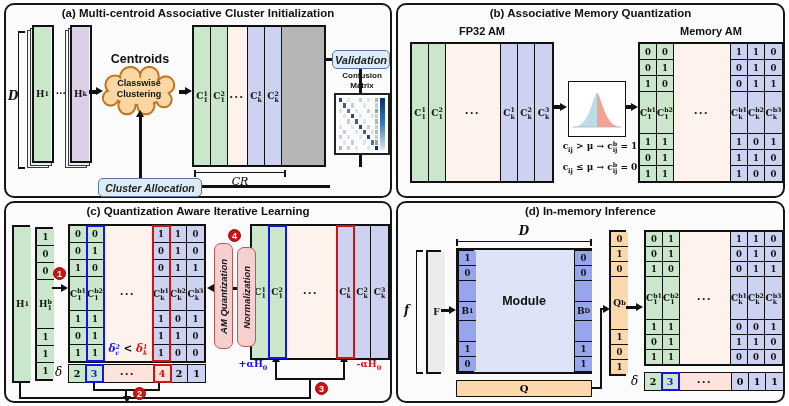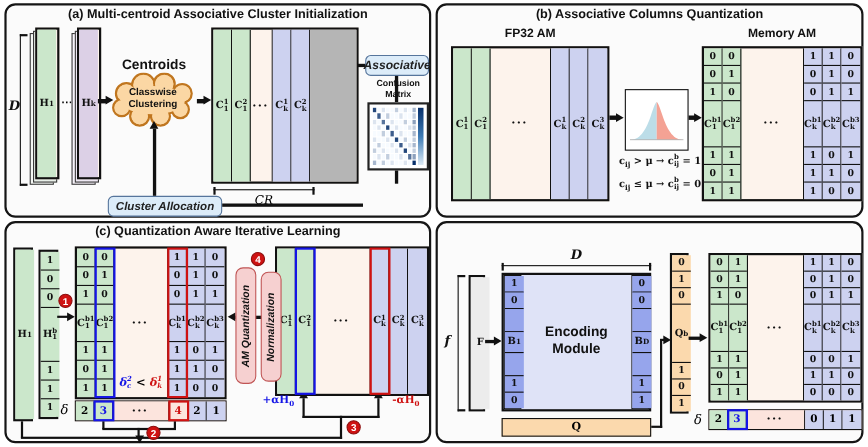--- a/index.html
+++ b/index.html
@@ -170,21 +170,21 @@
         </div>
       </div>
     <div class="brkh" style="left:188px;top:167px;width:92px"></div>
     <div class="abs ctext" style="left:188px;top:170px;width:92px;font-family:'DejaVu Serif',serif;font-style:italic;font-size:11px">CR</div>
 
     <div class="btn" style="left:92px;top:173px;width:104px;height:19px">Cluster Allocation</div>
     <div class="ln" style="left:133px;top:112px;width:2.5px;height:61px"></div>
     <div class="ah u" style="left:129.5px;top:105px"></div>
 
     <div class="ln" style="left:319px;top:53px;width:8px;height:2.5px"></div>
-    <div class="btn" style="left:326px;top:45px;width:58px;height:19px;font-size:11px">Associative</div>
+    <div class="btn" style="left:326px;top:45px;width:58px;height:19px;font-size:11px">Validation</div>
     <div class="abs boldit ctext" style="left:328px;top:66px;width:56px;font-size:8px;line-height:1.25">
       <div>Confusion</div>
       <div>Matrix</div>
     </div>
     <div class="ln" style="left:353px;top:64px;width:2.5px;height:24px"></div>
     <div class="cm" style="left:328px;top:88px;width:56px;height:62px">
         <div class="cmgrid">
           <div style="background: rgb(35, 71, 123);"></div>
           <div style="background: rgb(247, 251, 255);"></div>
           <div style="background: rgb(220, 228, 239);"></div>
@@ -286,21 +286,21 @@
           <div style="background: rgb(247, 251, 255);"></div>
           <div style="background: rgb(8, 48, 107);"></div>
         </div>
         <div class="cbar"></div>
       </div>
     <div class="ln" style="left:353px;top:150px;width:2.5px;height:12px"></div>
     <div class="ln" style="left:196px;top:180px;width:128px;height:2.5px"></div>
   </div>
 
   <div class="panel" id="pb">
-    <div class="ptitle">(b) Associative Columns Quantization</div>
+    <div class="ptitle">(b) Associative Memory Quantization</div>
     <div class="abs boldit ctext" style="left:12px;top:20px;width:144px;font-size:11px">FP32 AM</div>
     <div class="mx" style="left:12px;top:37px;width:144px;height:141px">
         <div class="col bg-green">
           <div class="collab">C<span class="stk">
               <span>1</span>
               <span>1</span>
             </span></div>
         </div>
         <div class="col bg-green">
           <div class="collab">C<span class="stk">
@@ -599,20 +599,21 @@
     <div class="ln" style="left:337px;top:159px;width:2.2px;height:18px"></div>
     <div class="ah u" style="left:333.9px;top:152px"></div>
     <div class="ln" style="left:269px;top:175px;width:70px;height:2.2px"></div>
     <div class="ln" style="left:303px;top:175px;width:2.2px;height:21px"></div>
     <div class="ncirc" style="left:309px;top:179px">3</div>
     <div class="ln" style="left:13px;top:194px;width:292px;height:2.2px"></div>
     <div class="ln" style="left:13px;top:180px;width:2.2px;height:15px"></div>
   </div>
 
   <div class="panel" id="pd">
+    <div class="ptitle">(d) In-memory Inference</div>
 
     <div class="abs mathser" style="left:6px;top:100px">f</div>
     <div class="brkv" style="left:18px;top:47px;height:124px"></div>
     <div class="mx" style="left:28px;top:47px;width:15px;height:124px">
         <div class="col bg-graylight">
           <div class="collab">F</div>
         </div>
       </div>
     <div class="ln" style="left:43px;top:106px;width:9px;height:2.5px"></div>
     <div class="ah r" style="left:51px;top:103px"></div>
@@ -637,21 +638,20 @@
           <div class="cell top">0</div>
           <div class="cell top">0</div>
           <div class="cell top cfx"></div>
           <div class="collab">B<sub>D</sub></div>
           <div class="cell bot cfx"></div>
           <div class="cell bot">1</div>
           <div class="cell bot">1</div>
         </div>
       </div>
     <div class="abs boldit ctext" style="left:58px;top:90px;width:136px;font-size:12.5px;line-height:1.3">
-      <div>Encoding</div>
       <div>Module</div>
     </div>
 
     <div class="qrow" style="left:58px;top:177px;width:136px;height:17px">Q</div>
     <div class="ln" style="left:194px;top:184px;width:10px;height:2px"></div>
     <div class="ln" style="left:202px;top:106px;width:2px;height:80px"></div>
     <div class="ln" style="left:202px;top:105px;width:5px;height:2px"></div>
     <div class="ah r" style="left:205px;top:101.5px"></div>
 
     <div class="mx cmx c15" style="left:211px;top:27px;width:17px;height:146px">

